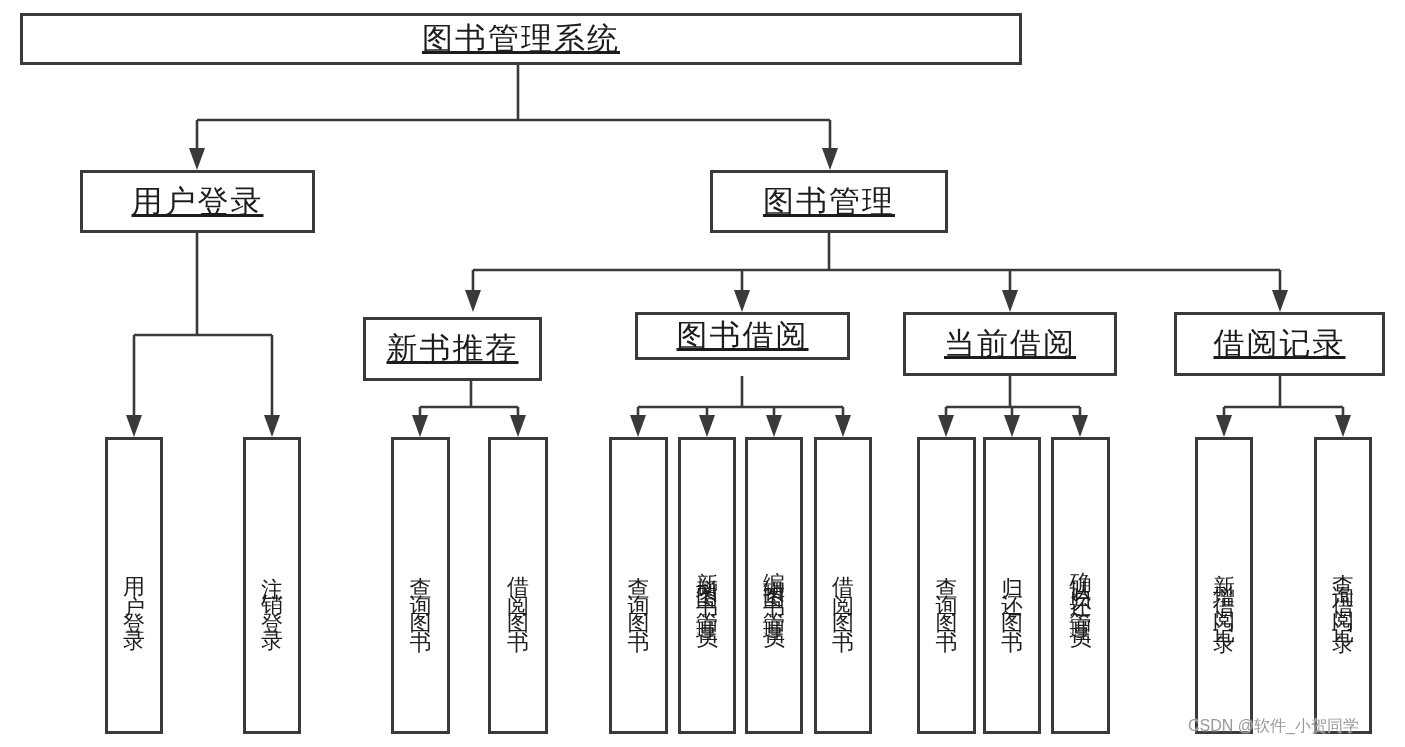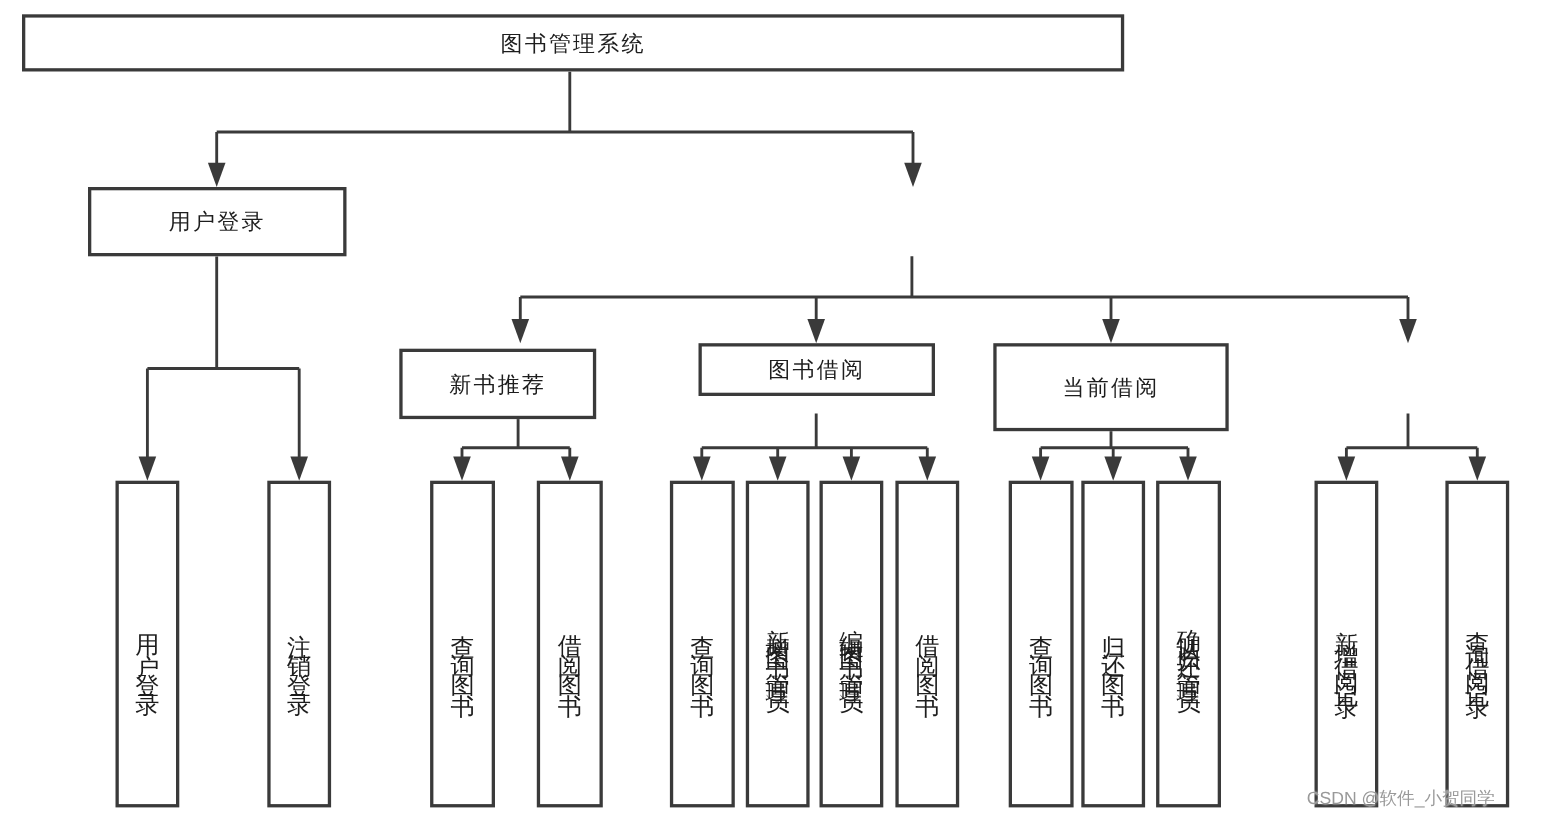--- a/index.html
+++ b/index.html
@@ -22,23 +22,24 @@
     position:absolute;
     box-sizing:border-box;
     border:3px solid var(--border);
     background:#fff;
     display:flex;
     align-items:center;
     justify-content:center;
     color:var(--text);
   }
   .hlabel{
-    font-size:20px;
+    font-size:31px;
     letter-spacing:2px;
     white-space:nowrap;
+    text-decoration:underline;
   }
   .vlabel{
     writing-mode:vertical-rl;
     text-orientation:mixed;
     font-size:22px;
     line-height:1;
     white-space:nowrap;
   }
   .vs4{letter-spacing:18px;transform:translateY(9px);}
   .vs6{letter-spacing:12px;transform:translateY(6px);}
@@ -97,29 +98,35 @@
     </g>
   </svg>
 
   <div class="box" style="left:20px;top:13px;width:1002px;height:52px">
     <span class="hlabel">图书管理系统</span>
   </div>
 
   <div class="box" style="left:80px;top:170px;width:235px;height:63px">
     <span class="hlabel">用户登录</span>
   </div>
+  <div class="box" style="left:710px;top:170px;width:238px;height:63px">
+    <span class="hlabel">图书管理</span>
+  </div>
 
   <div class="box" style="left:363px;top:317px;width:179px;height:64px">
     <span class="hlabel">新书推荐</span>
   </div>
   <div class="box" style="left:635px;top:312px;width:215px;height:48px">
     <span class="hlabel">图书借阅</span>
   </div>
-  <div class="box" style="left:903px;top:312px;width:214px;height:80px">
+  <div class="box" style="left:903px;top:312px;width:214px;height:64px">
     <span class="hlabel">当前借阅</span>
+  </div>
+  <div class="box" style="left:1174px;top:312px;width:211px;height:64px">
+    <span class="hlabel">借阅记录</span>
   </div>
 
   <div class="box" style="left:105px;top:437px;width:58px;height:297px">
     <span class="vlabel vs4">用户登录</span>
   </div>
   <div class="box" style="left:243px;top:437px;width:58px;height:297px">
     <span class="vlabel vs4">注销登录</span>
   </div>
   <div class="box" style="left:391px;top:437px;width:59px;height:297px">
     <span class="vlabel vs4">查询图书</span>

